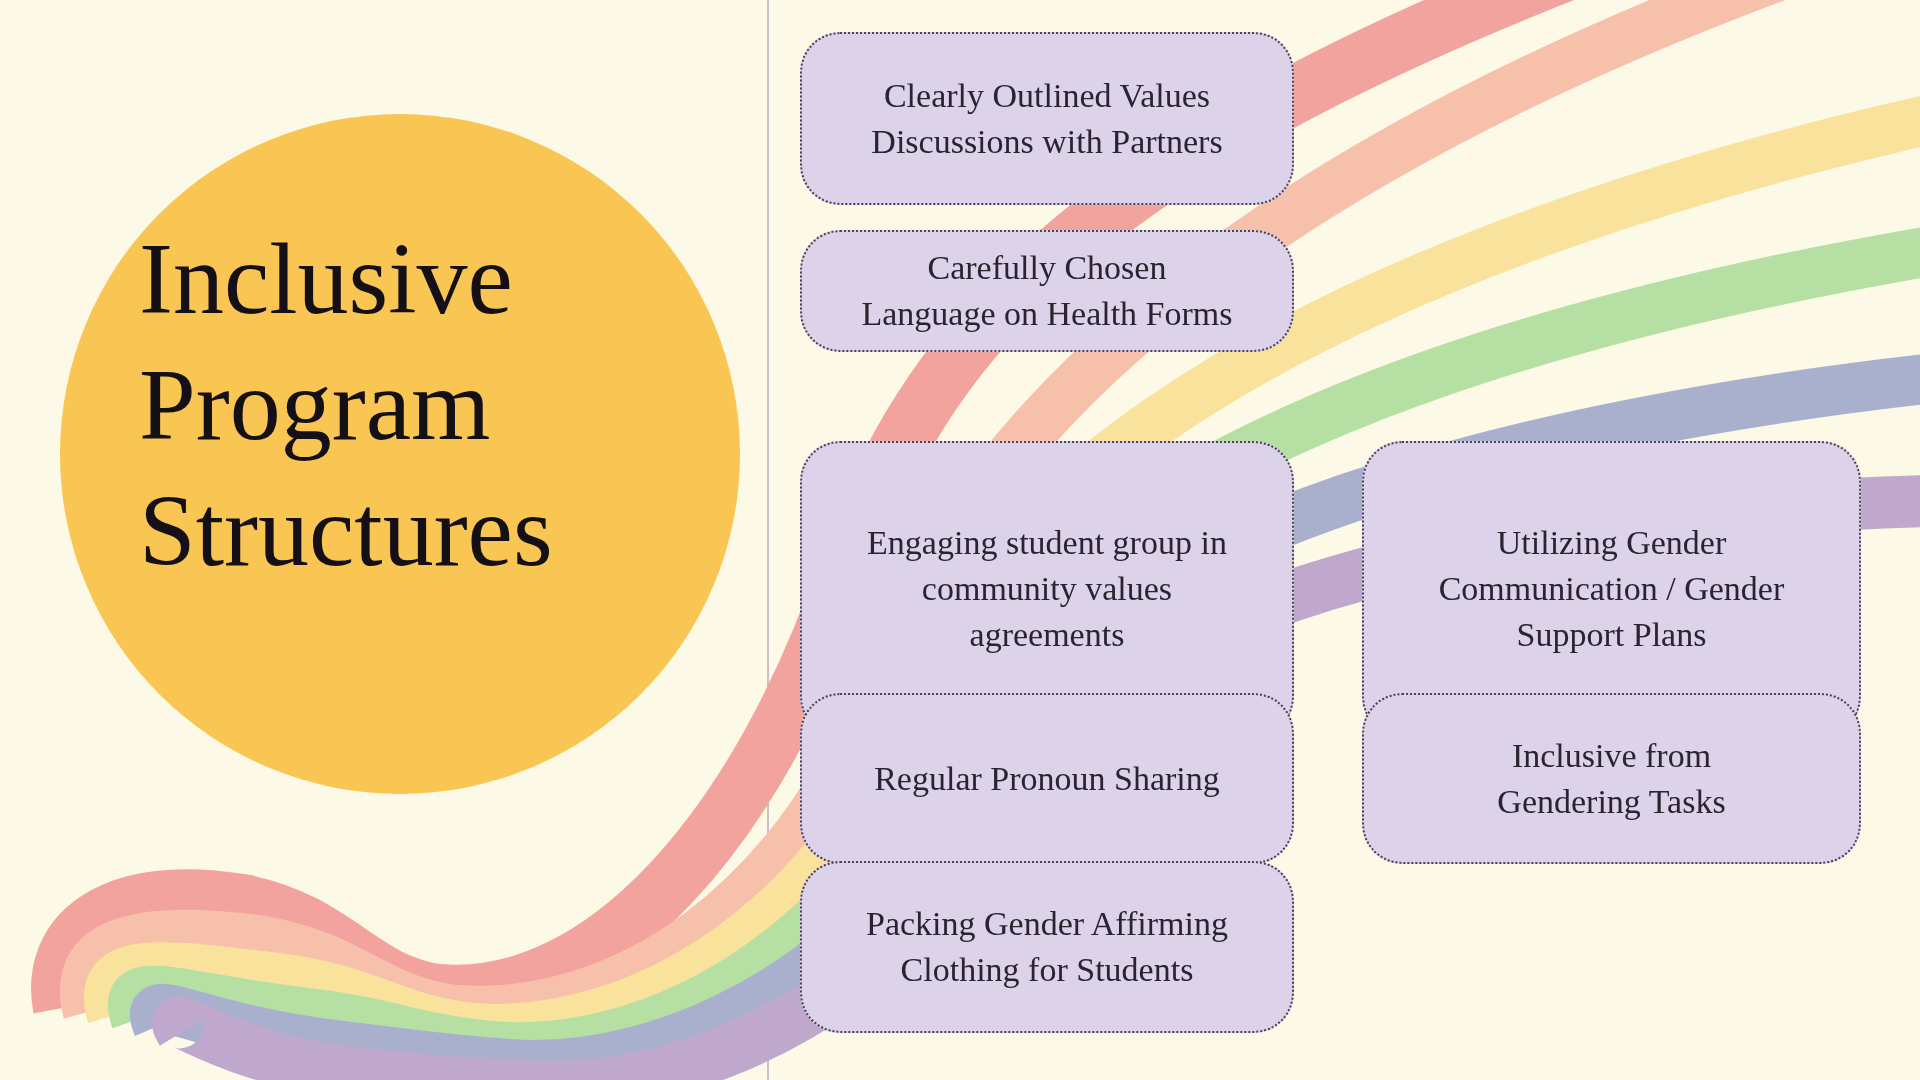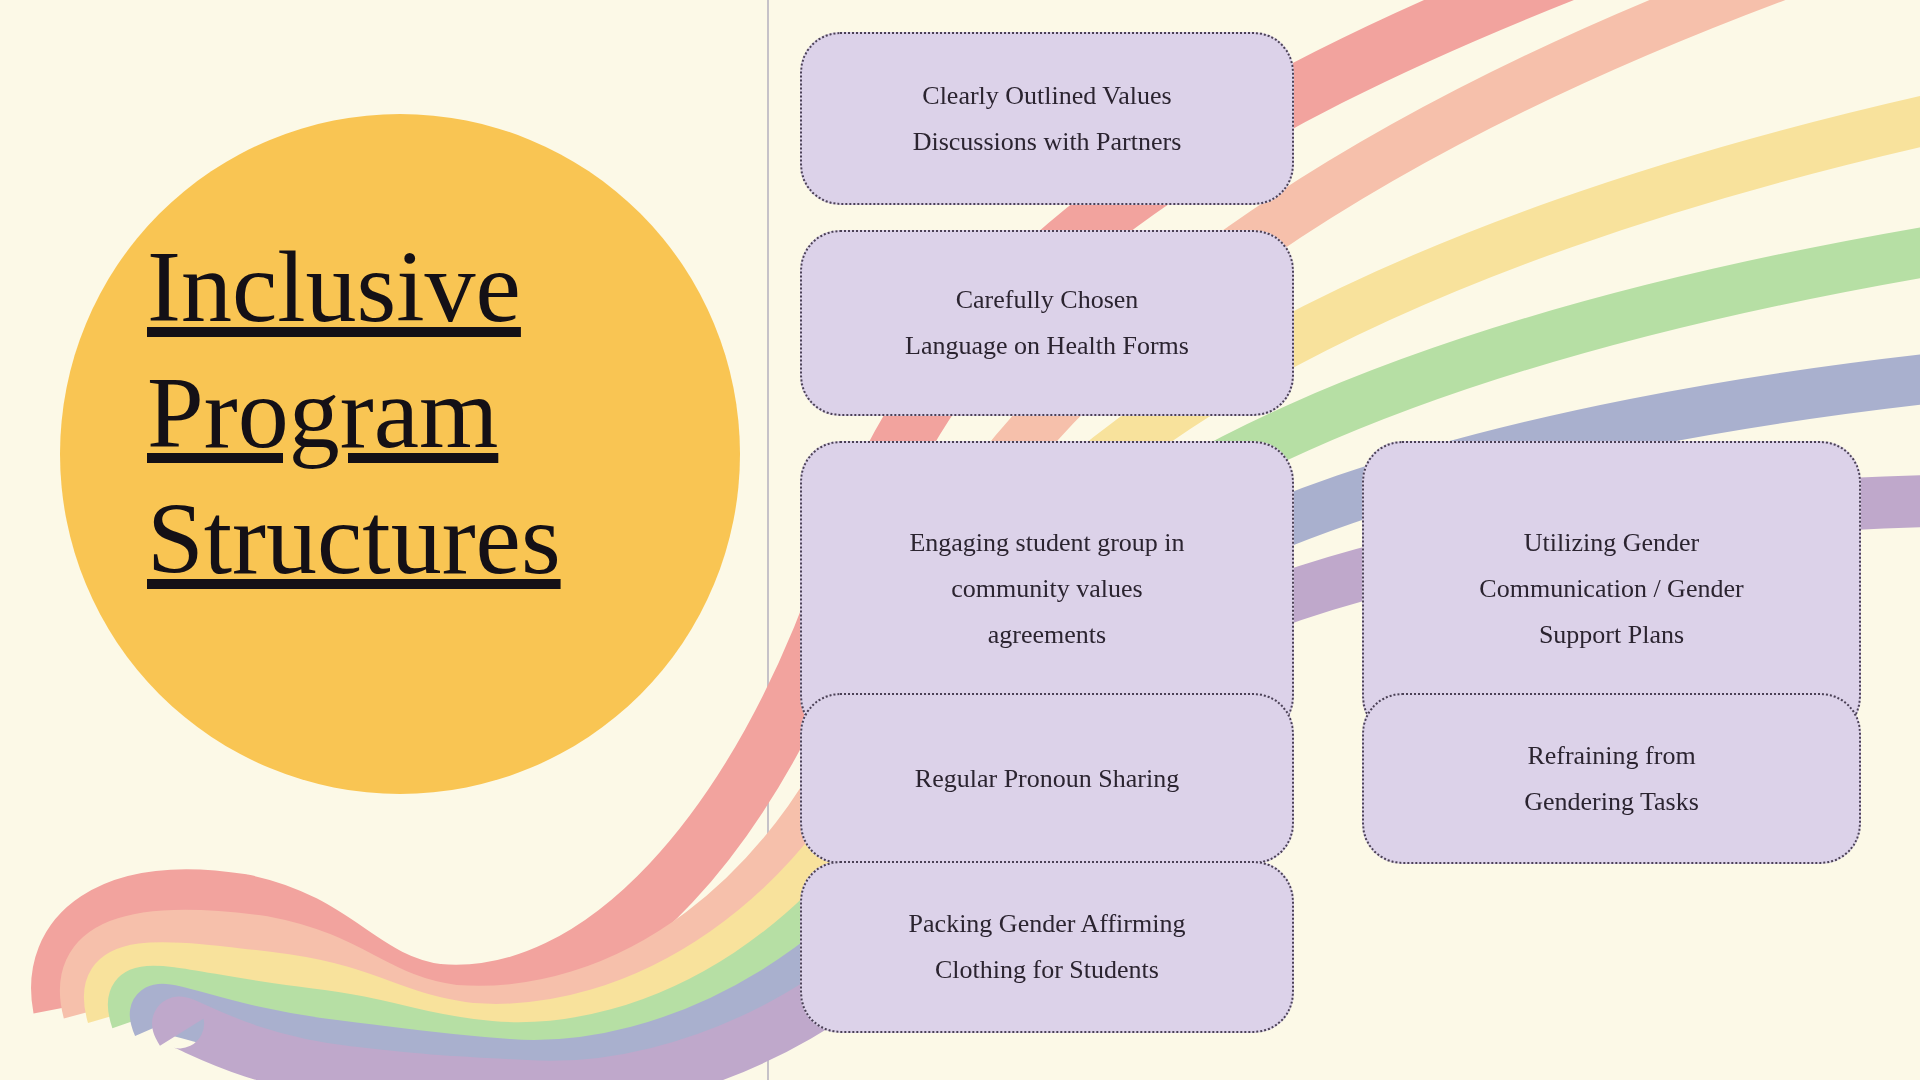--- a/index.html
+++ b/index.html
@@ -38,28 +38,28 @@
     box-sizing:border-box;
     background:var(--card-fill,#dcd2e9);
     border:2px dotted var(--card-border,#4b4156);
     border-radius:40px;
     display:flex;align-items:center;justify-content:center;
     text-align:center;
     z-index:5;
     padding:0 18px;
   }
   .card-label{
-    font-size:26px;line-height:46px;
+    font-size:34px;line-height:46px;
     color:var(--card-text,#2b2430);
     white-space:pre-line;
   }
   .cl{left:800px;width:494px}
   .cr{left:1362px;width:499px}
   .r1{top:32px;height:173px}
-  .r2{top:230px;height:186px}
+  .r2{top:230px;height:122px}
   .r3{top:441px;height:296px}
   .r4{top:693px;height:171px}
   .r5{top:861px;height:172px}
 </style>
 </head>
 <body>
 
 <div class="canvas">
 
   <div class="divider"></div>
@@ -67,21 +67,21 @@
   <svg class="ribbon" viewBox="0 0 1920 1080" aria-hidden="true">
     <path fill="none" stroke-width="58" stroke-linecap="butt" d="M 62 1008 C 48 935, 110 882, 242 903 C 338 922, 360 982, 438 993 C 600 1007, 760 830, 850 560 C 940 290, 1170 120, 1636 -55" stroke="#f2a39e"></path>
     <path fill="none" stroke-width="50" stroke-linecap="butt" d="M 88 1012 C 70 945, 130 922, 264 941 C 356 958, 376 1000, 455 1010 C 618 1022, 802 908, 892 658 C 978 422, 1252 162, 1836 -45" stroke="#f6c0ab"></path>
     <path fill="none" stroke-width="50" stroke-linecap="butt" d="M 112 1016 C 94 955, 152 962, 286 979 C 374 992, 392 1018, 472 1028 C 634 1040, 832 928, 928 682 C 1012 458, 1362 242, 1972 110" stroke="#f8e29c"></path>
     <path fill="none" stroke-width="50" stroke-linecap="butt" d="M 136 1020 C 118 968, 175 998, 308 1013 C 392 1023, 410 1038, 490 1046 C 652 1060, 858 952, 962 706 C 1052 492, 1432 332, 1972 244" stroke="#b6dfa4"></path>
     <path fill="none" stroke-width="50" stroke-linecap="butt" d="M 158 1026 C 140 985, 196 1028, 328 1044 C 410 1054, 428 1058, 508 1064 C 670 1076, 888 972, 1002 730 C 1092 542, 1502 422, 1972 374" stroke="#a9b0ce"></path>
     <path fill="none" stroke-width="52" stroke-linecap="butt" d="M 182 1032 C 162 1000, 218 1058, 348 1072 C 428 1081, 446 1082, 526 1086 C 688 1097, 918 998, 1038 758 C 1152 584, 1562 506, 1972 500" stroke="#bfa8cb"></path>
   </svg>
 
   <div class="title-circle"></div>
-  <h1 class="page-title" style="margin:12px;font-weight:normal;text-decoration:underline;">Inclusive
+  <h1 class="page-title" style="margin:4px;font-weight:normal;">Inclusive
 Program
 Structures</h1>
 
   <div class="card cl r1">
     <span class="card-label">Clearly Outlined Values
 Discussions with Partners</span>
   </div>
   <div class="card cl r2">
     <span class="card-label">Carefully Chosen
 Language on Health Forms</span>
@@ -98,17 +98,17 @@
     <span class="card-label">Packing Gender Affirming
 Clothing for Students</span>
   </div>
 
   <div class="card cr r3">
     <span class="card-label">Utilizing Gender
 Communication / Gender
 Support Plans</span>
   </div>
   <div class="card cr r4">
-    <span class="card-label">Refraining from
+    <span class="card-label">Inclusive from
 Gendering Tasks</span>
   </div>
 
 </div>
 
 </body></html>

